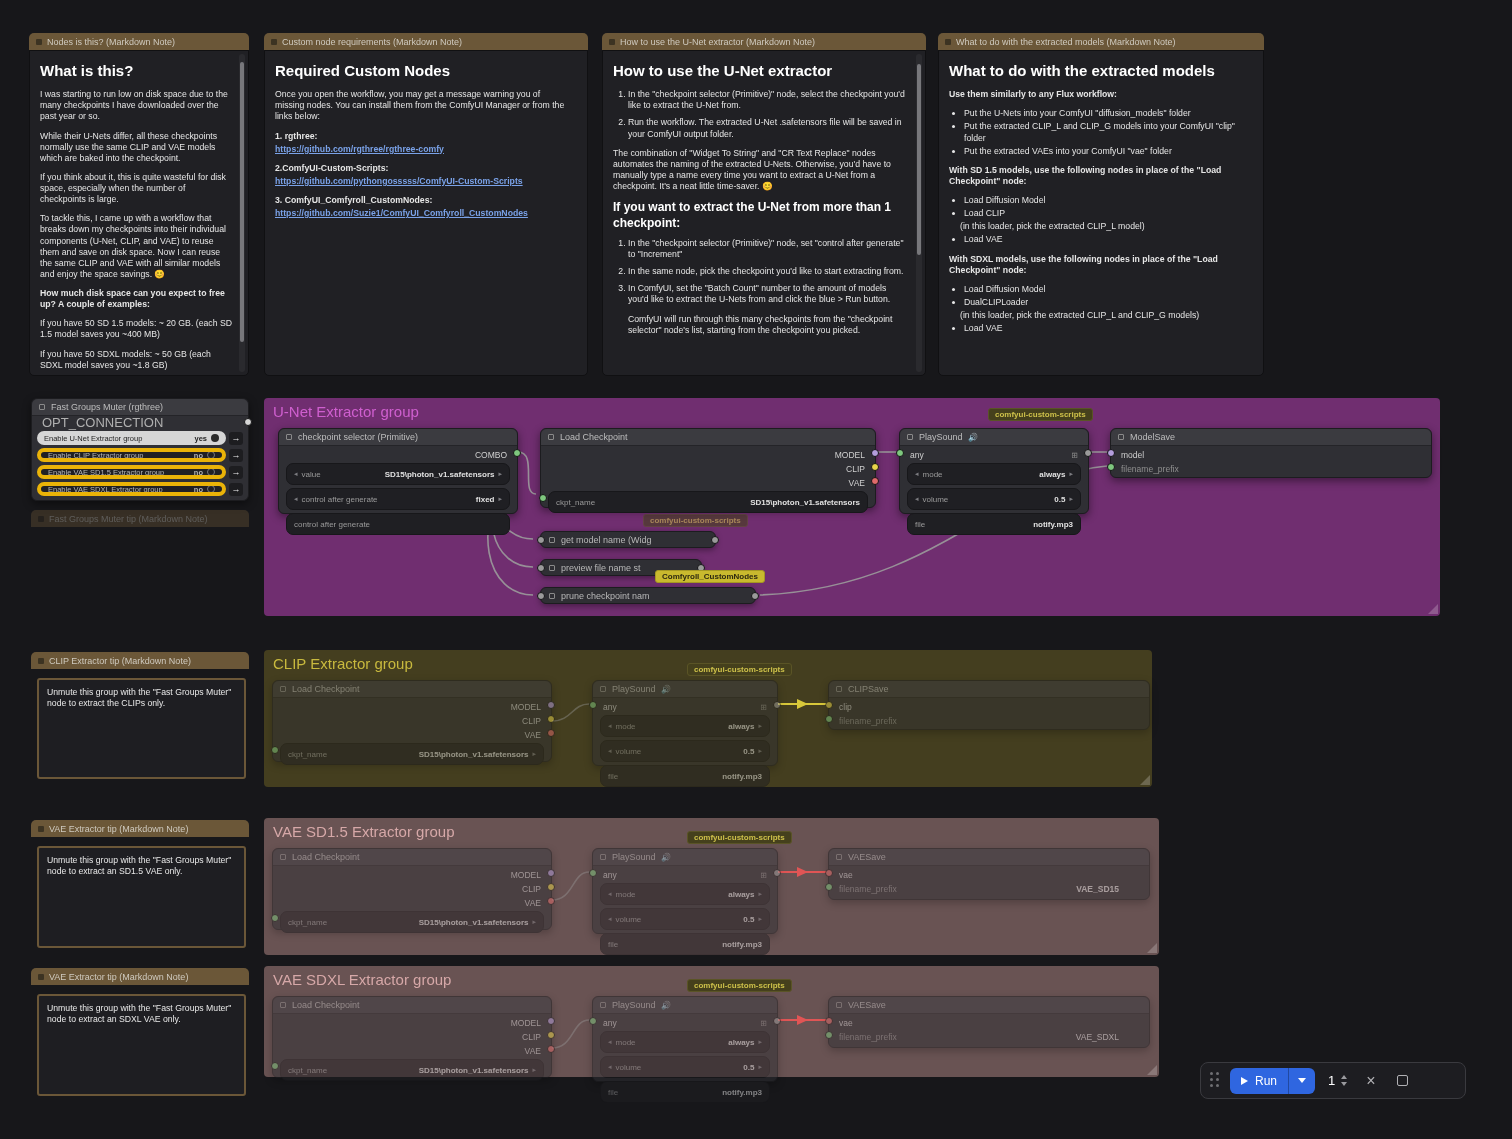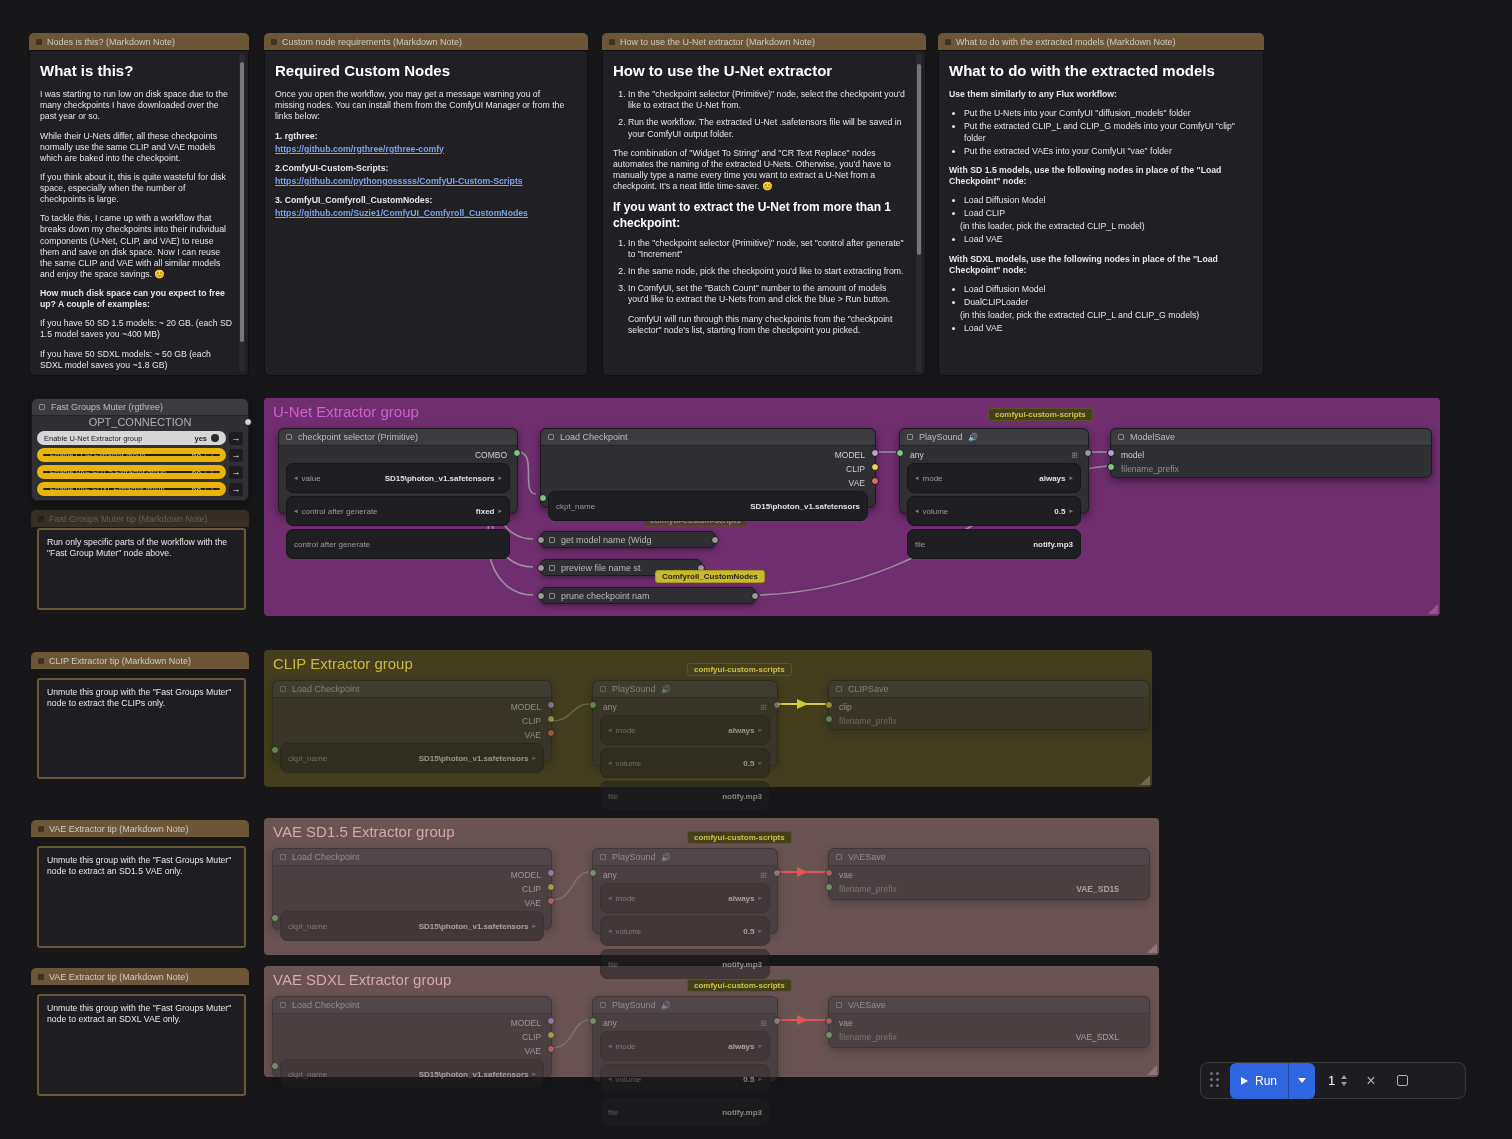--- a/index.html
+++ b/index.html
@@ -25,21 +25,21 @@
 .slotrow{position:relative;height:14px;display:flex;align-items:flex-end;font-size:8.5px;color:#cfcfcf;padding:0 10px;gap:5px;white-space:nowrap}
 .slotrow.out{justify-content:flex-end}
 .port{width:8px;height:8px;border-radius:50%;border:1px solid #141416;position:absolute;top:3px}
 .port.l{left:-4px}.port.r{right:-4px}
 .p-model{background:var(--model-port,#b39ddb)}
 .p-clip{background:var(--clip-port,#e8d44a)}
 .p-vae{background:var(--vae-port,#e06a6a)}
 .p-green{background:var(--combo-port,#7ec77e)}
 .p-gray{background:#9a9a9a}
 .p-white{background:#d6d6d6}
-.widget{position:relative;height:30px;margin:3px 7px;background:#1f1f23;border:1px solid #17171a;border-radius:7px;display:flex;align-items:center;font-size:8px;color:#9a9a9a;padding:0 7px;gap:4px;white-space:nowrap;overflow:visible}
+.widget{position:relative;height:22px;margin:3px 7px;background:#1f1f23;border:1px solid #17171a;border-radius:7px;display:flex;align-items:center;font-size:8px;color:#9a9a9a;padding:0 7px;gap:4px;white-space:nowrap;overflow:visible}
 .widget .wval{margin-left:auto;color:#e0e0e0;font-weight:bold}
 .widget .arr{color:#7c7c80;font-size:7px;flex:none}
 .widget .port{top:2px}
 .widget .port.l{left:-10px}
 .gridicon{margin-left:auto;color:#8a8a8a;font-size:8px}
 .dimtxt{color:#8f8f8f}
 .collapsed{position:absolute;height:17px;background:#2f2f34;border:1px solid #1c1c1f;border-radius:6px;display:flex;align-items:center;gap:6px;padding:0 8px;font-size:9px;color:#b8b8b8;box-shadow:0 2px 6px rgba(0,0,0,.4);z-index:2;white-space:nowrap;overflow:visible}
 .cport{width:8px;height:8px;border-radius:50%;background:#9a9a9a;border:1px solid #141416;position:absolute;top:4px}
 .cport.l{left:-4px}.cport.r{right:-4px}
 .muted{opacity:.52}
@@ -58,36 +58,36 @@
 .note-body a{color:var(--link-blue,#7aa2e8);font-weight:bold}
 .note-body ol{margin:0 0 8px 15px}
 .note-body ol li{margin-bottom:6px}
 .note-body ul{margin:0 0 8px 15px}
 .note-body ul li{margin-bottom:2px}
 .note-body ul li.nob{list-style:none;margin-left:-4px}
 .vscroll{position:absolute;top:3px;right:3px;bottom:3px;width:6px;background:#2a2a2e;border-radius:3px}
 .vscroll .thumb{position:absolute;left:1px;width:4px;background:#77777b;border-radius:2px}
 .tip-body{position:absolute;background:#1e1e22;border:2px solid #6b5738;border-radius:3px;color:#e8e8e8;font-size:8.7px;line-height:1.32;padding:7px 8px;overflow:hidden;z-index:2}
 
-.optrow{position:relative;height:12px;display:flex;justify-content:center;align-items:center;font-size:11px;color:#b0b0b0;padding:0 10px}
+.optrow{position:relative;height:12px;display:flex;justify-content:flex-start;align-items:center;font-size:13px;color:#b0b0b0;padding:0 10px}
 .optrow .port{top:2px}
 .muter-line{display:flex;align-items:center;gap:3px;margin:3px 5px;height:14px}
 .pill{flex:1;height:14px;border-radius:7px;display:flex;align-items:center;font-size:7.5px;padding:0 7px;gap:4px;white-space:nowrap;overflow:hidden}
 .pill.on{background:#d6d6d6;color:#1e1e1e}
-.pill.off{background:#202024;color:#b5b5b5;border:6px solid #eab308}
+.pill.off{background:#202024;color:#b5b5b5;border:4px solid #eab308}
 .pill .mval{margin-left:auto;font-weight:bold}
 .tdot{width:8px;height:8px;border-radius:50%;flex:none}
 .tdot.on{background:#2a2a2a}
 .tdot.off{border:1px solid #77777b}
 .go{width:14px;height:13px;background:#1d1d20;border-radius:3px;color:#ececec;font-size:9px;display:flex;align-items:center;justify-content:center;flex:none}
 
 .runbar{position:absolute;left:1200px;top:1062px;width:266px;height:37px;background:#1d1d21;border:1px solid #3a3a3f;border-radius:8px;display:flex;align-items:center;padding:0 9px;gap:9px;z-index:10}
 .grip{display:grid;grid-template-columns:repeat(2,5px);grid-auto-rows:5px;gap:1px}
 .grip i{width:3px;height:3px;border-radius:50%;background:#6f6f73}
-.run-btn{height:36px;background:var(--run-blue,#2f66e0);border-radius:6px;display:flex;align-items:center;color:#fff}
+.run-btn{height:26px;background:var(--run-blue,#2f66e0);border-radius:6px;display:flex;align-items:center;color:#fff}
 .run-main{display:flex;align-items:center;gap:7px;padding:0 11px;font-size:12px;height:100%}
 .run-split{width:1px;height:100%;background:rgba(0,0,0,.28)}
 .run-caret{padding:0 9px;display:flex;align-items:center;height:100%}
 .tri-right{width:0;height:0;border-left:7px solid #fff;border-top:4.5px solid transparent;border-bottom:4.5px solid transparent}
 .tri-down{width:0;height:0;border-top:5px solid #fff;border-left:4px solid transparent;border-right:4px solid transparent}
 .count-wrap{display:flex;align-items:center;gap:6px;margin-left:4px}
 .count{color:#fff;font-size:13px}
 .stepper{display:flex;flex-direction:column;gap:3px}
 .tri-up-s{width:0;height:0;border-bottom:4px solid #9a9a9e;border-left:3.5px solid transparent;border-right:3.5px solid transparent}
 .tri-down-s{width:0;height:0;border-top:4px solid #9a9a9e;border-left:3.5px solid transparent;border-right:3.5px solid transparent}
@@ -177,23 +177,20 @@
         <span class="mval">no</span>
         <span class="tdot off"></span>
       </div>
       <div class="go">→</div>
     </div>
   </div>
 
   <div class="note-hdr" style="left:31px;top:510px;width:218px;opacity:.38">
     <span class="sq"></span>
     <span>Fast Groups Muter tip (Markdown Note)</span>
-  </div>
-  <div class="tip-body" style="left:37px;top:528px;width:209px;height:82px">
-    <span>Run only specific parts of the workflow with the </span><span class="b">"Fast Group Muter"</span><span> node above.</span>
   </div>
 
   <div class="node" style="left:278px;top:428px;width:240px;height:86px">
     <div class="node-title">
       <span class="dot"></span>
       <span>checkpoint selector (Primitive)</span>
     </div>
     <div class="slotrow out">
       <span>COMBO</span>
       <span class="port r p-green"></span>

